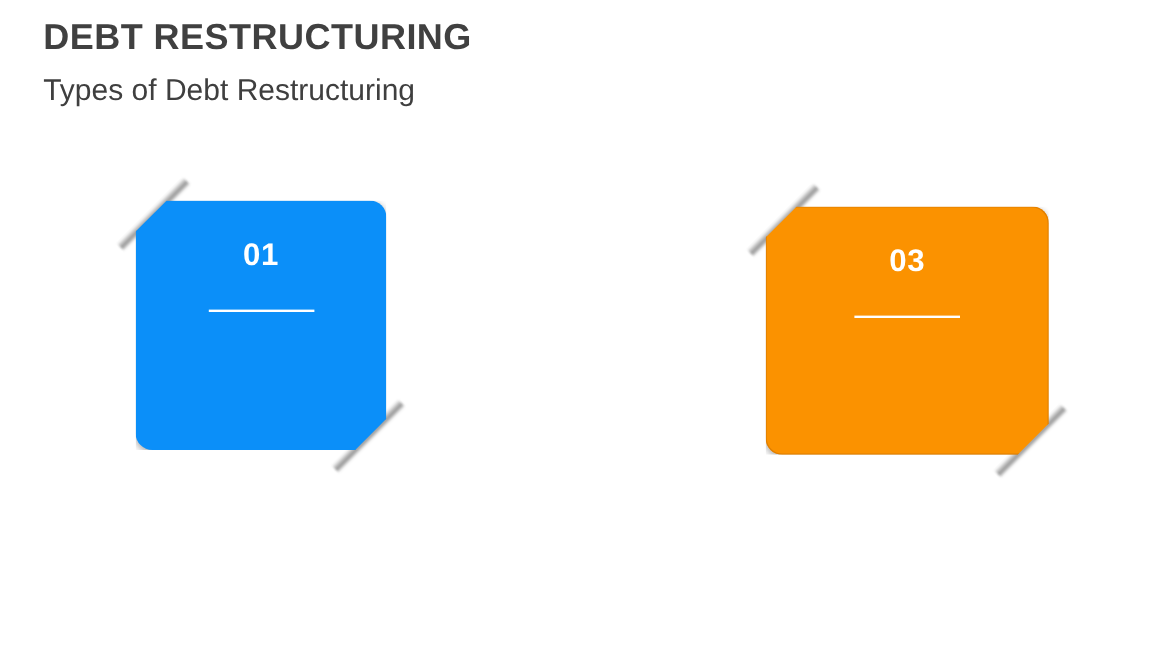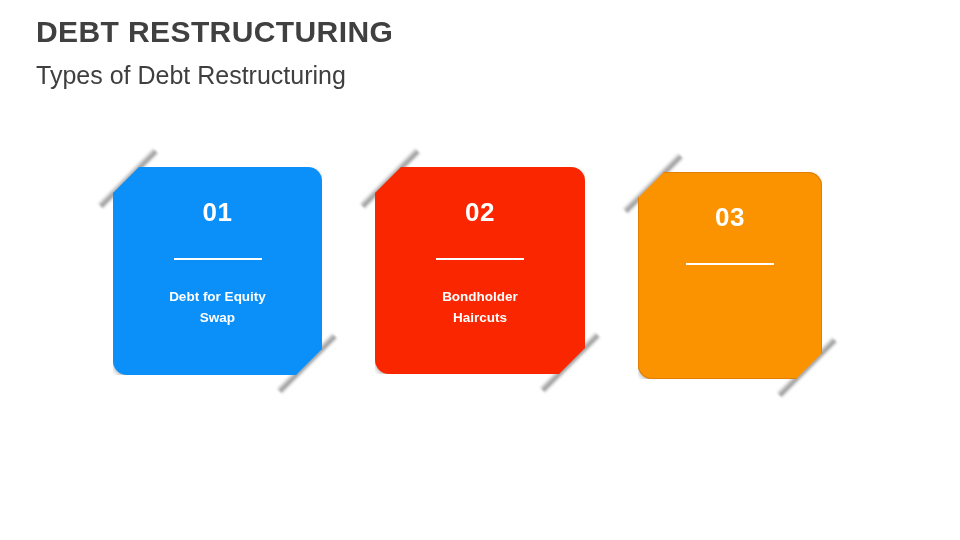--- a/index.html
+++ b/index.html
@@ -113,37 +113,25 @@
 </div>
 
 <div id="cards">
 
   <div class="card-wrap" style="left:113px; top:167px; width:209px; height:208px;">
     <div class="ribbon ribbon-tl"></div>
     <div class="ribbon ribbon-br"></div>
     <div class="card" style="background:#0B8FF9;">
       <div class="card-number">01</div>
       <div class="card-divider"></div>
-      <div class="card-label">Debt for Equity
-Swap</div>
     </div>
   </div>
 
-  <div class="card-wrap" style="left:375px; top:167px; width:210px; height:207px;">
-    <div class="ribbon ribbon-tl"></div>
-    <div class="ribbon ribbon-br"></div>
-    <div class="card" style="background:#FA2600;">
-      <div class="card-number">02</div>
-      <div class="card-divider"></div>
-      <div class="card-label">Bondholder
-Haircuts</div>
-    </div>
-  </div>
 
-  <div class="card-wrap" style="left:638px; top:172px; width:184px; height:207px;">
+  <div class="card-wrap" style="left:638px; top:172px; width:236px; height:207px;">
     <div class="ribbon ribbon-tl"></div>
     <div class="ribbon ribbon-br"></div>
     <div class="card" style="background:#FB9200; box-shadow:0 2px 5px rgba(0,0,0,0.30), inset 0 0 0 1px #E07F00;">
       <div class="card-number">03</div>
       <div class="card-divider"></div>
     </div>
   </div>
 
 </div>
 

